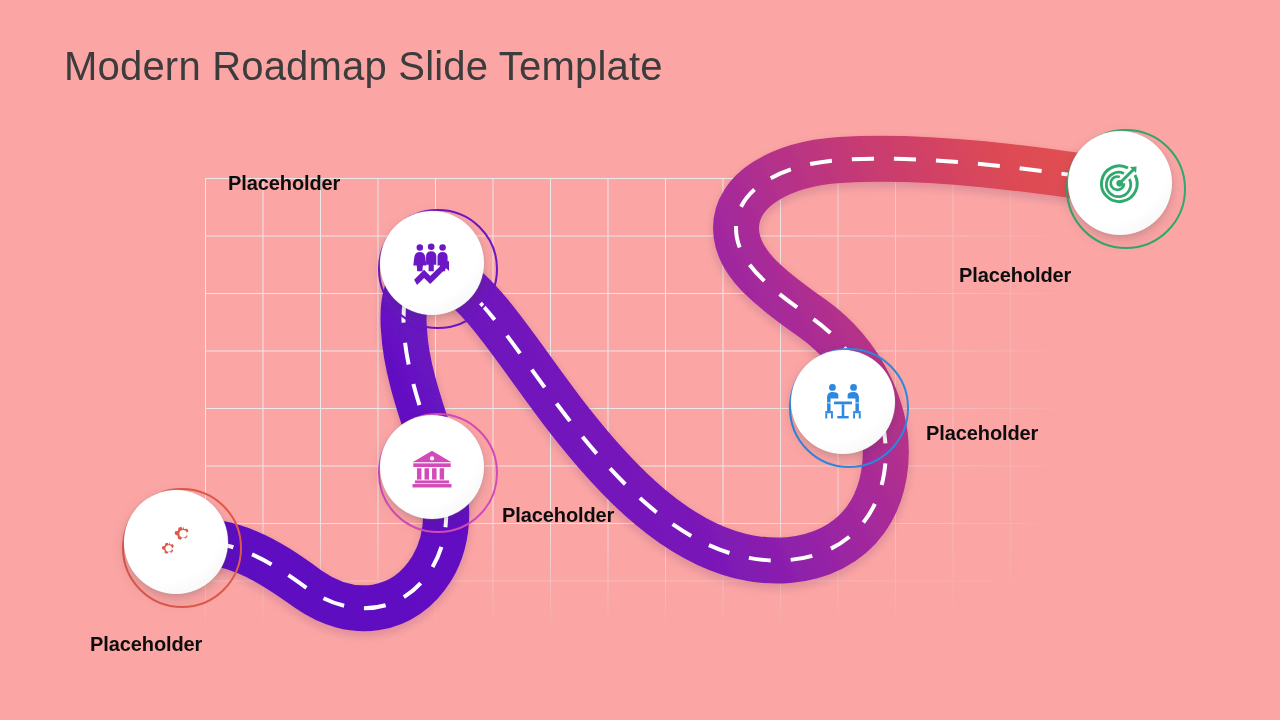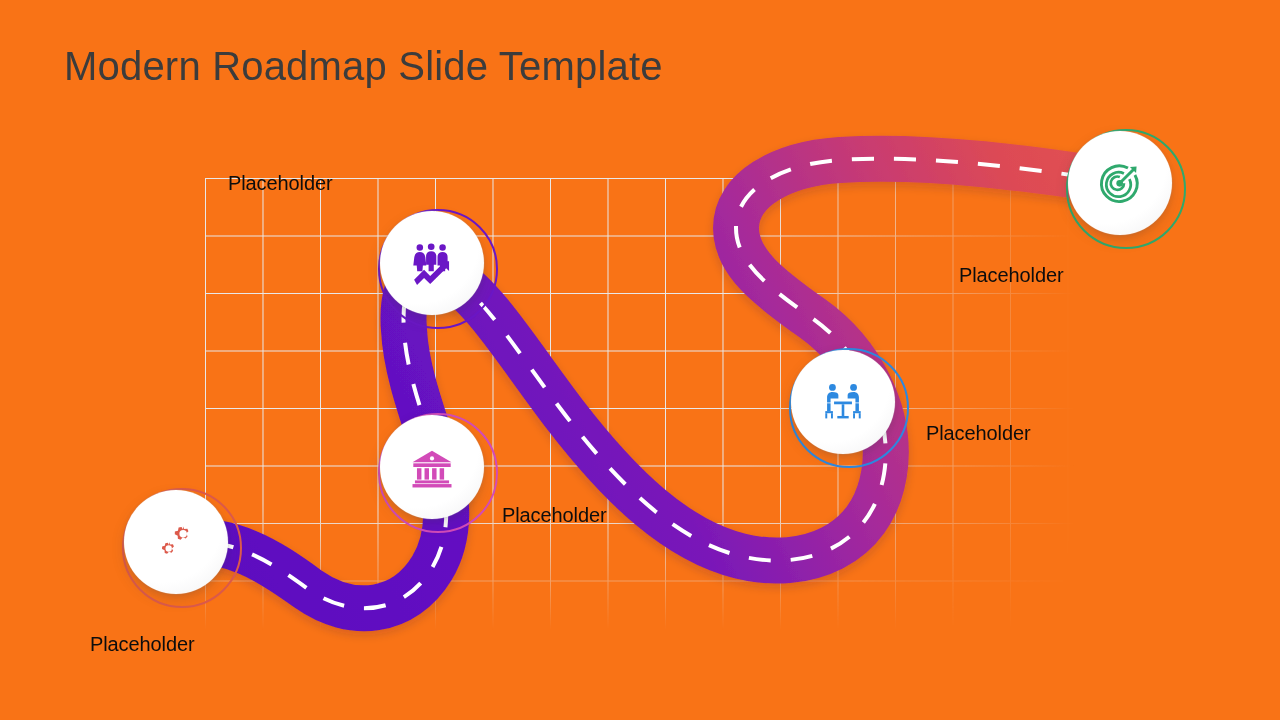--- a/index.html
+++ b/index.html
@@ -5,21 +5,21 @@
   * { margin:0; padding:0; box-sizing:border-box; }
   html, body {
     width:1280px; height:720px;
     background:#ffffff;
     font-family:"Liberation Sans", sans-serif;
     overflow:hidden;
   }
   #slide {
     position:relative;
     width:1280px; height:720px;
-    background:#f97316;
+    background:#fca5a5;
   }
 
   
   #grid-layer {
     position:absolute;
     left:205px; top:178px;
     width:870px; height:452px;
     background-image:
       linear-gradient(to right, #e9e9e9 1px, transparent 1px),
       linear-gradient(to bottom, #e9e9e9 1px, transparent 1px);
@@ -81,21 +81,21 @@
     display:flex;
     align-items:center;
     justify-content:center;
   }
   .node-icon { width:52px; height:52px; display:block; }
 
   
   .ph-label {
     position:absolute;
     font-size:20px;
-    font-weight:400;
+    font-weight:700;
     color:#0d0d0d;
     white-space:nowrap;
     letter-spacing:-0.1px;
   }
 </style>
 </head>
 <body>
 
 <div id="slide">
 

